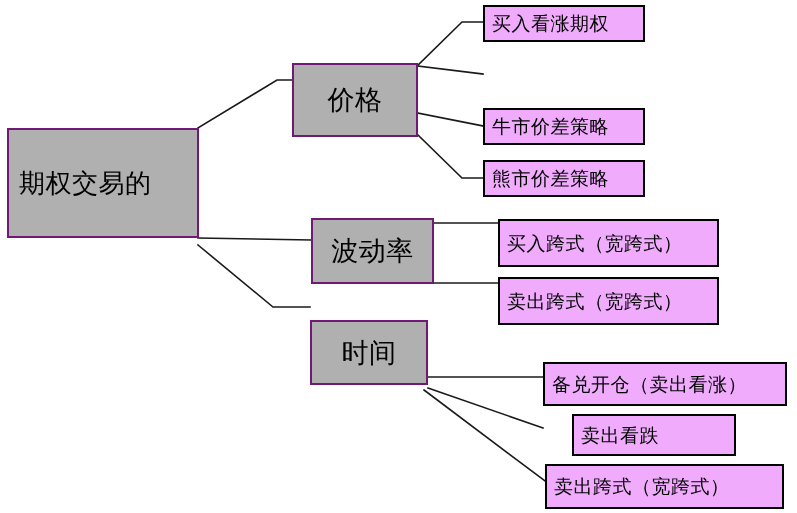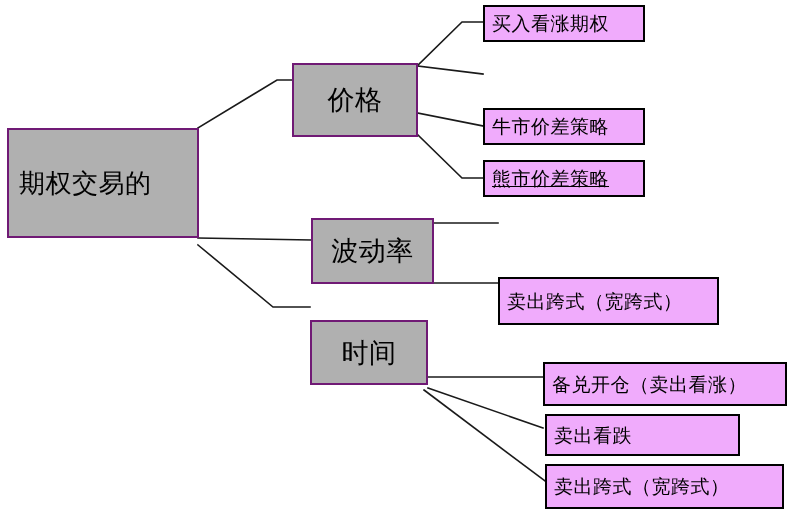--- a/index.html
+++ b/index.html
@@ -107,31 +107,34 @@
   <div class="node filled node-branch" style="left:310px; top:320px; width:118px; height:65px;">
     <span>时间</span>
   </div>
 
   <div class="node plain node-leaf" style="left:483px; top:5px; width:162px; height:37px;">
     <span>买入看涨期权</span>
   </div>
   <div class="node plain node-leaf" style="left:483px; top:108px; width:162px; height:37px;">
     <span>牛市价差策略</span>
   </div>
-  <div class="node plain node-leaf" style="left:483px; top:160px; width:162px; height:37px;text-decoration:underline;">
+  <div class="node plain node-leaf" style="left:483px; top:160px; width:162px; height:37px;">
     <span>熊市价差策略</span>
   </div>
 
+  <div class="node plain node-leaf" style="left:498px; top:219px; width:221px; height:48px;">
+    <span>买入跨式（宽跨式）</span>
+  </div>
   <div class="node plain node-leaf" style="left:498px; top:277px; width:221px; height:48px;">
     <span>卖出跨式（宽跨式）</span>
   </div>
 
   <div class="node plain node-leaf" style="left:543px; top:362px; width:244px; height:44px;">
     <span>备兑开仓（卖出看涨）</span>
   </div>
-  <div class="node plain node-leaf" style="left:545px; top:414px; width:195px; height:42px;">
+  <div class="node plain node-leaf" style="left:572px; top:414px; width:164px; height:42px;">
     <span>卖出看跌</span>
   </div>
   <div class="node plain node-leaf" style="left:545px; top:464px; width:239px; height:45px;">
     <span>卖出跨式（宽跨式）</span>
   </div>
 
 </div>
 
 </body></html>

